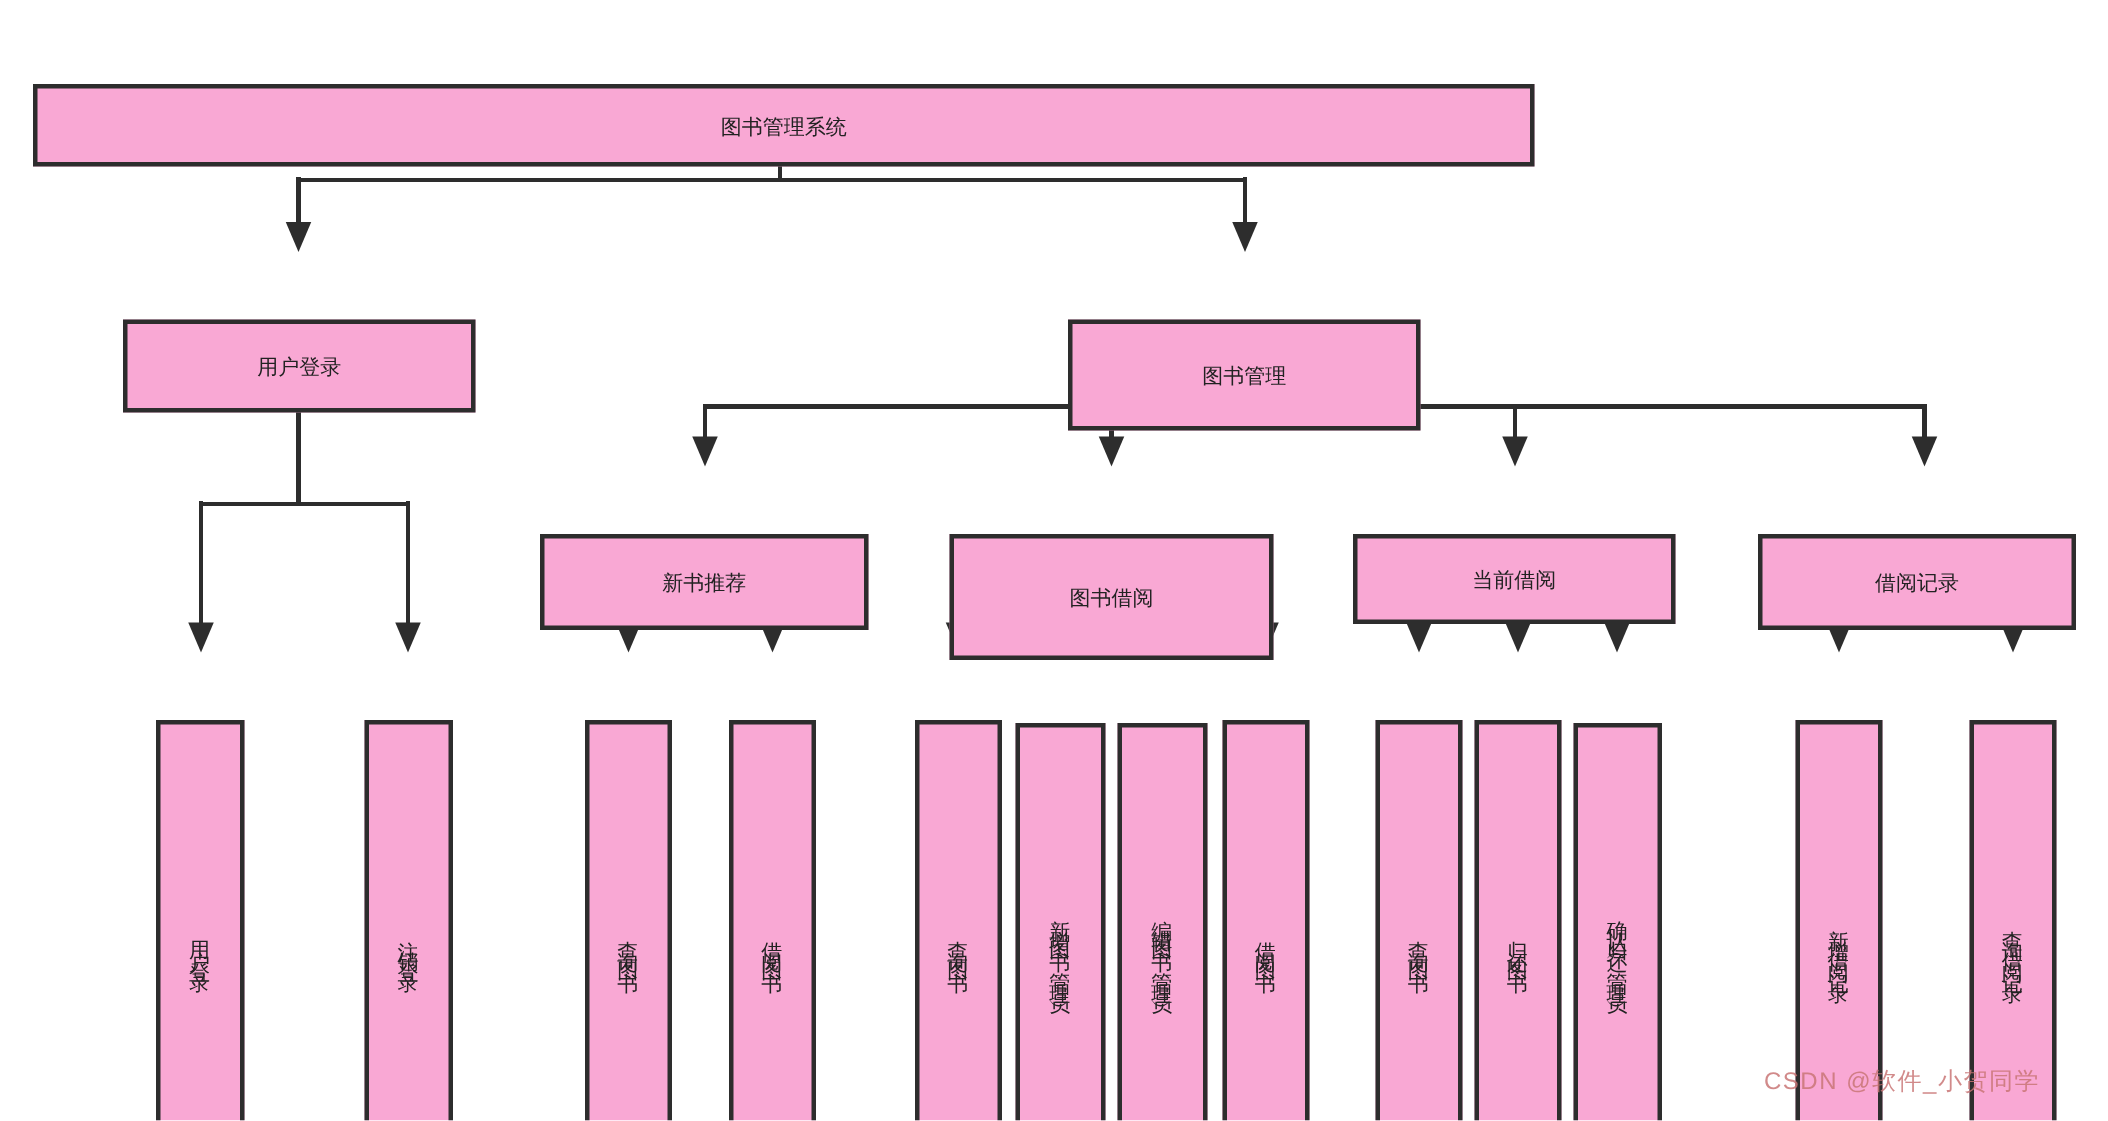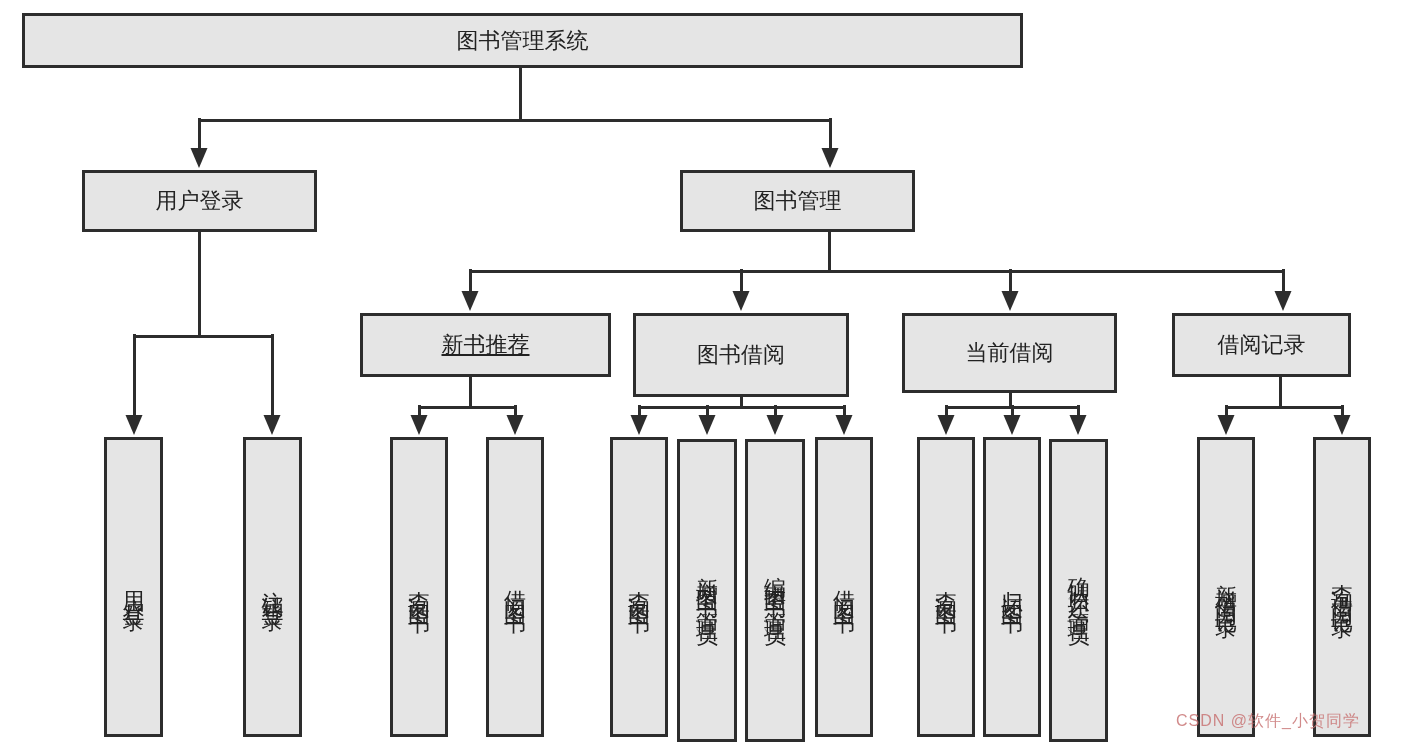--- a/index.html
+++ b/index.html
@@ -13,28 +13,29 @@
   }
   #connectors {
     position: absolute;
     left: 0; top: 0;
     width: 1405px; height: 747px;
   }
   .node {
     position: absolute;
     box-sizing: border-box;
     border: 3px solid #2d2d2d;
-    background: #e5e5e5;
+    background: #f9a8d4;
     color: #222222;
     display: flex;
     align-items: center;
     justify-content: center;
-    font-size: 22px;
+    font-size: 14px;
     line-height: 1;
     white-space: nowrap;
+    margin-top: 43px;
   }
   .vnode {
     writing-mode: vertical-rl;
     letter-spacing: 7px;
     white-space: normal;
     line-height: 1;
   }
   #watermark {
     position: absolute;
     left: 1176px;
@@ -112,26 +113,26 @@
       <path d="M1003.5 415 L1020.5 415 L1012 435 Z"></path>
       <path d="M1069.5 415 L1086.5 415 L1078 435 Z"></path>
       <path d="M1217.5 415 L1234.5 415 L1226 435 Z"></path>
       <path d="M1333.5 415 L1350.5 415 L1342 435 Z"></path>
     </g>
   </svg>
 
   <div class="node" style="left:22px; top:13px; width:1001px; height:55px;">图书管理系统</div>
 
   <div class="node" style="left:82px; top:170px; width:235px; height:62px;">用户登录</div>
-  <div class="node" style="left:680px; top:170px; width:235px; height:62px;">图书管理</div>
+  <div class="node" style="left:712px; top:170px; width:235px; height:74px;">图书管理</div>
 
-  <div class="node" style="left:360px; top:313px; width:251px; height:64px;text-decoration:underline;">新书推荐</div>
+  <div class="node" style="left:360px; top:313px; width:219px; height:64px;">新书推荐</div>
   <div class="node" style="left:633px; top:313px; width:216px; height:84px;">图书借阅</div>
-  <div class="node" style="left:902px; top:313px; width:215px; height:80px;">当前借阅</div>
-  <div class="node" style="left:1172px; top:313px; width:179px; height:64px;">借阅记录</div>
+  <div class="node" style="left:902px; top:313px; width:215px; height:60px;">当前借阅</div>
+  <div class="node" style="left:1172px; top:313px; width:212px; height:64px;">借阅记录</div>
 
   <div class="node vnode" style="left:104px; top:437px; width:59px; height:300px;">用户登录</div>
   <div class="node vnode" style="left:243px; top:437px; width:59px; height:300px;">注销登录</div>
 
   <div class="node vnode" style="left:390px; top:437px; width:58px; height:300px;">查询图书</div>
   <div class="node vnode" style="left:486px; top:437px; width:58px; height:300px;">借阅图书</div>
 
   <div class="node vnode" style="left:610px; top:437px; width:58px; height:300px;">查询图书</div>
   <div class="node vnode" style="left:677px; top:439px; width:60px; height:303px;">新增图书（管理员）</div>
   <div class="node vnode" style="left:745px; top:439px; width:60px; height:303px;">编辑图书（管理员）</div>

